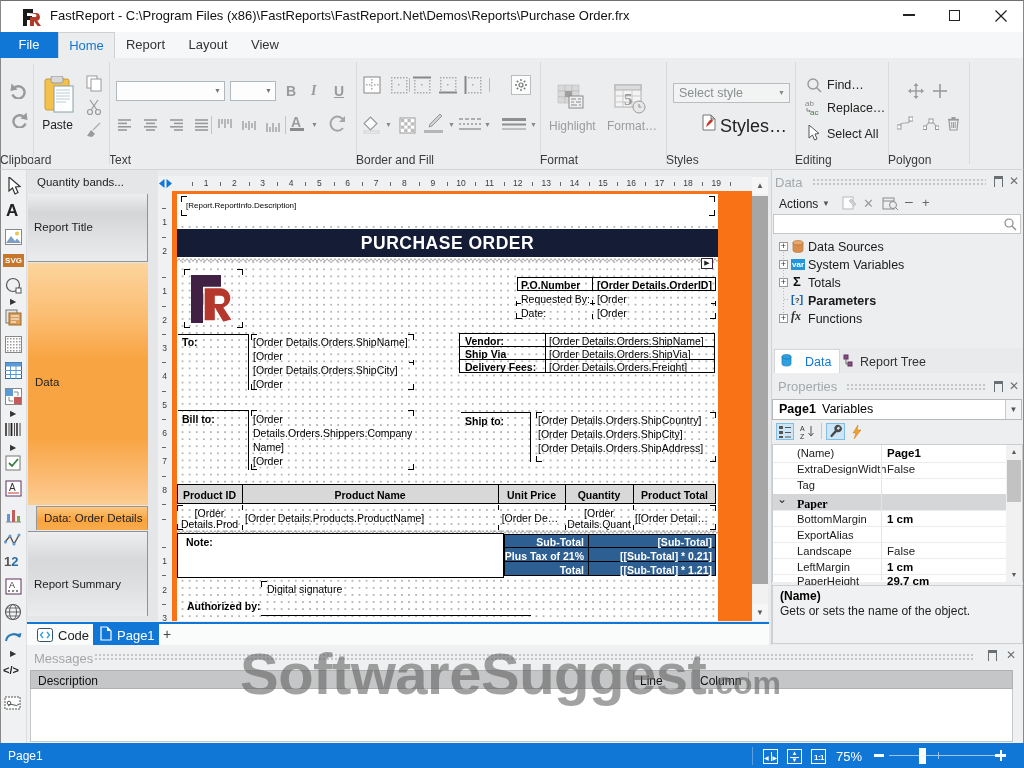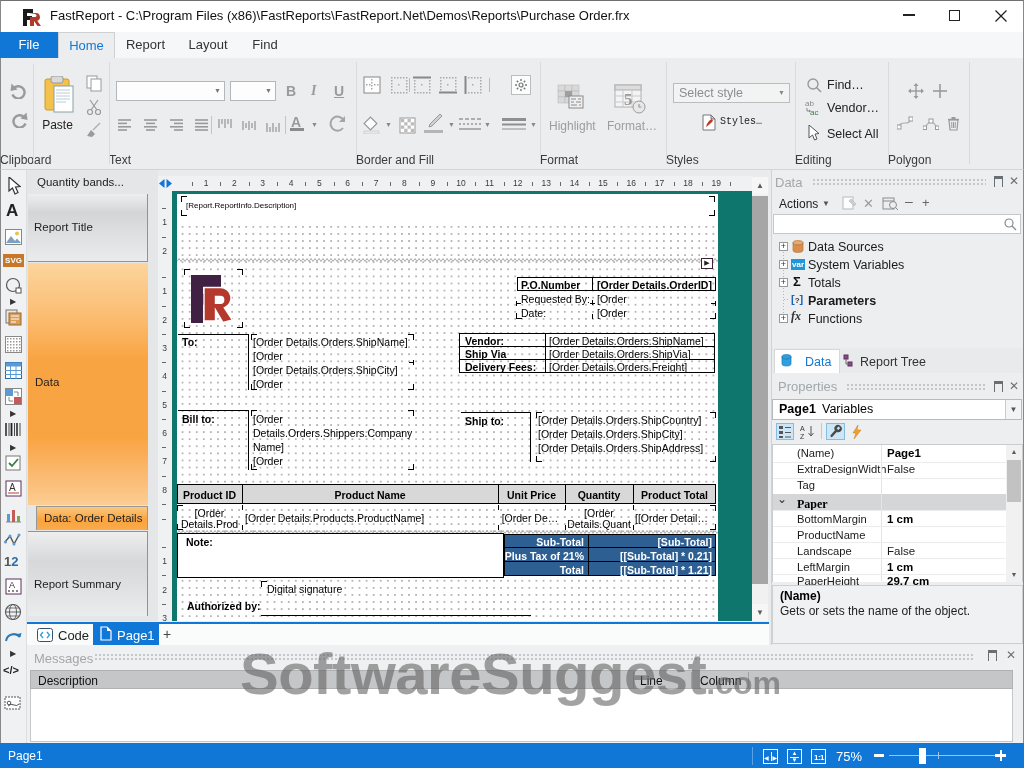--- a/index.html
+++ b/index.html
@@ -23,21 +23,21 @@
 #lefttools{left:1px;top:170px;width:26px;height:573px;background:#f0f1f2;border-right:1px solid #dcdedf;}
 #bandpanel{left:27px;top:170px;width:131px;height:451px;background:#e4e6e7;}
 .band{left:30px;width:121px;font-size:11.5px;color:#222;}
 #band-rt{left:28px;width:120px;top:194px;height:68px;background:linear-gradient(180deg,#eeeeef 0%,#d3d5d6 28%,#dcdedf 55%,#eaebec 100%);border-right:1px solid #909396;border-bottom:1px solid #909396;}
 #band-data{left:28px;width:120px;top:263px;height:242px;background:linear-gradient(180deg,#fcd49d 0%,#fbbd72 22%,#f9a442 40%,#f9a442 72%,#fbbd78 90%,#fccd92 100%);}
 #band-od{left:36px;top:506px;height:24px;width:112px;background:linear-gradient(180deg,#fdc87f 0%,#f9a43e 55%,#f9ab4c 100%);border-top:1px solid #95989b;border-left:1px solid #95989b;border-right:1px solid #95989b;}
 #band-rs{left:28px;width:120px;top:531px;height:85px;background:linear-gradient(180deg,#eeeeef 0%,#d6d8d9 35%,#dfe0e1 65%,#ebeced 100%);border-right:1px solid #909396;border-top:1px solid #909396;}
 
 #hruler{left:158px;top:176px;width:594px;height:15px;background:#f0f1f2;}
 #vruler{left:158px;top:191px;width:14px;height:430px;background:#f0f1f2;}
-#canvas{left:172px;top:191px;width:580px;height:430px;background:#0f766e;overflow:hidden;}
+#canvas{left:172px;top:191px;width:580px;height:430px;background:#f97316;overflow:hidden;}
 #page{position:absolute;left:5px;top:3px;width:541px;height:427px;background-color:#fff;}
 .dots{background-image:radial-gradient(circle,#b3b3b3 0.75px,rgba(0,0,0,0) 0.85px);background-size:7.09px 7.09px;background-position:2px 1px;}
 #vscroll{left:752px;top:177px;width:16px;height:444px;background:#f1f1f1;}
 
 #rightpanel{left:771px;top:170px;width:252px;height:475px;background:#eceeef;border-left:1px solid #d0d2d3;}
 
 #doctabs{left:27px;top:622px;width:742px;height:23px;background:#fafbfb;border-top:2px solid #1177d7;}
 
 #messages{left:27px;top:645px;width:996px;height:98px;background:#eff0f1;}
 #msghdr{left:30px;top:670px;width:983px;height:19px;background:#c5c6c7;border:1px solid #b0b1b2;}
@@ -80,21 +80,21 @@
     <g stroke="#222" stroke-width="1.2">
       <line x1="0.5" y1="0.5" x2="11.5" y2="11.5"></line>
       <line x1="11.5" y1="0.5" x2="0.5" y2="11.5"></line>
     </g>
   </svg>
 <div class="abs rtab" id="tab-file">File</div>
 <div class="abs" id="tabbar" style="z-index:-1"></div>
 <div class="abs rtab" id="tab-home">Home</div>
 <div class="abs rtab" style="left:115px;width:61px;">Report</div>
 <div class="abs rtab" style="left:176px;width:64px;">Layout</div>
-<div class="abs rtab" style="left:240px;width:50px;">Find</div>
+<div class="abs rtab" style="left:240px;width:50px;">View</div>
 <div class="abs" id="ribbon"></div>
 <div class="abs glabel" style="left:0px;width:110px;">Clipboard</div>
 <div class="abs glabel" style="left:109px;width:247px;">Text</div>
 <div class="abs glabel" style="left:356px;width:184px;">Border and Fill</div>
 <div class="abs glabel" style="left:540px;width:126px;">Format</div>
 <div class="abs glabel" style="left:666px;width:129px;">Styles</div>
 <div class="abs glabel" style="left:795px;width:93px;">Editing</div>
 <div class="abs glabel" style="left:888px;width:81px;">Polygon</div>
 <div class="abs gsep" style="left:109px;"></div>
 <div class="abs gsep" style="left:356px;"></div>
@@ -412,34 +412,34 @@
 <div class="abs glabel gray" style="left:607px;top:119px;width:50px;font-size:12px;">Format…</div>
 
 <div class="abs" style="left:673px;top:83px;width:117px;height:20px;background:#f2f3f3;border:1px solid #b9bdc0;"></div>
 <div class="abs" style="left:679px;top:86px;font-size:12.5px;color:#8a8e92;">Select style</div>
 <div class="abs" style="left:778px;top:89px;font-size:7px;color:#888;">▼</div>
 <svg class="abs" style="left:702px;top:114px;" width="14" height="17" viewBox="0 0 14 17">
     <path d="M1 1 h8 l4 4 v11 h-12 z" fill="#fff" stroke="#777"></path>
     <path d="M9 1 l4 4 h-4 z" fill="#ccc" stroke="#777"></path>
     <path d="M4 13 q1 -4 3 -6 q1 -1 2.5 -2 l1.5 1.5 q-1 1.5 -2 2.5 q-2 2 -5 4 z" fill="#c0392b"></path>
   </svg>
-<div class="abs" style="left:720px;top:116px;font-size:10px;color:#222;font-family:Liberation Mono, monospace;">Styles…</div>
+<div class="abs" style="left:720px;top:116px;font-size:18px;color:#222;">Styles…</div>
 
 <svg class="abs" style="left:806px;top:77px;" width="17" height="17" viewBox="0 0 17 17">
     <circle cx="7" cy="7" r="5" fill="none" stroke="#9a9a9a" stroke-width="1.4"></circle>
     <line x1="10.5" y1="10.5" x2="15" y2="15" stroke="#9a9a9a" stroke-width="1.6"></line>
   </svg>
 <div class="abs" style="left:827px;top:78px;font-size:12.5px;color:#222;">Find…</div>
 <svg class="abs" style="left:805px;top:99px;" width="18" height="17" viewBox="0 0 18 17">
     <text x="0" y="7" font-size="8" fill="#888" font-family="sans-serif">ab</text>
     <text x="5" y="16" font-size="8" fill="#3a7d44" font-family="sans-serif">ac</text>
     <path d="M2 9 v3 h2" fill="none" stroke="#888"></path>
     <path d="M4 10.5 l2 1.5 -2 1.5" fill="#888"></path>
   </svg>
-<div class="abs" style="left:827px;top:101px;font-size:12.5px;color:#222;">Vendor…</div>
+<div class="abs" style="left:827px;top:101px;font-size:12.5px;color:#222;">Replace…</div>
 <svg class="abs" style="left:808px;top:125px;" width="14" height="17" viewBox="0 0 14 17">
     <path d="M1 0 l0 13 3.5 -3 2 5 2.5 -1 -2 -5 4 -0.5 z" fill="#fff" stroke="#555" stroke-width="1"></path>
   </svg>
 <div class="abs" style="left:827px;top:127px;font-size:12.5px;color:#222;">Select All</div>
 
 <svg class="abs" style="left:908px;top:83px;" width="16" height="16" viewBox="0 0 16 16">
     <g stroke="#9a9a9a" stroke-width="1.4">
       <line x1="8" y1="1" x2="8" y2="15"></line>
       <line x1="1" y1="8" x2="15" y2="8"></line>
     </g>
@@ -708,20 +708,21 @@
 
     <div class="pabs" style="left:0;top:0;width:541px;height:28px;background:#fff;"></div>
     <div class="pabs" style="left:4px;top:2px;width:534px;height:20px;">
       <div class="corner c-tl" style="left:0;top:0;"></div>
         <div class="corner c-tr" style="right:0;top:0;"></div>
       <div class="corner c-bl" style="left:0;bottom:0;"></div>
         <div class="corner c-br" style="right:0;bottom:0;"></div>
     </div>
     <div class="pabs po" style="left:9px;top:7px;font-size:8px;">[Report.ReportInfo.Description]</div>
 
+    <div class="pabs" style="left:0;top:35px;width:541px;height:28px;background:#141d35;color:#fff;font-weight:bold;font-size:17.5px;text-align:center;line-height:28px;letter-spacing:0.5px;">PURCHASE ORDER</div>
     <svg class="pabs" style="left:0;top:64px;" width="541" height="5" viewBox="0 0 541 5">
         <path d="M0 3.5 L2 0.5 L4 3.5 L6 0.5 L8 3.5 L10 0.5 L12 3.5 L14 0.5 L16 3.5 L18 0.5 L20 3.5 L22 0.5 L24 3.5 L26 0.5 L28 3.5 L30 0.5 L32 3.5 L34 0.5 L36 3.5 L38 0.5 L40 3.5 L42 0.5 L44 3.5 L46 0.5 L48 3.5 L50 0.5 L52 3.5 L54 0.5 L56 3.5 L58 0.5 L60 3.5 L62 0.5 L64 3.5 L66 0.5 L68 3.5 L70 0.5 L72 3.5 L74 0.5 L76 3.5 L78 0.5 L80 3.5 L82 0.5 L84 3.5 L86 0.5 L88 3.5 L90 0.5 L92 3.5 L94 0.5 L96 3.5 L98 0.5 L100 3.5 L102 0.5 L104 3.5 L106 0.5 L108 3.5 L110 0.5 L112 3.5 L114 0.5 L116 3.5 L118 0.5 L120 3.5 L122 0.5 L124 3.5 L126 0.5 L128 3.5 L130 0.5 L132 3.5 L134 0.5 L136 3.5 L138 0.5 L140 3.5 L142 0.5 L144 3.5 L146 0.5 L148 3.5 L150 0.5 L152 3.5 L154 0.5 L156 3.5 L158 0.5 L160 3.5 L162 0.5 L164 3.5 L166 0.5 L168 3.5 L170 0.5 L172 3.5 L174 0.5 L176 3.5 L178 0.5 L180 3.5 L182 0.5 L184 3.5 L186 0.5 L188 3.5 L190 0.5 L192 3.5 L194 0.5 L196 3.5 L198 0.5 L200 3.5 L202 0.5 L204 3.5 L206 0.5 L208 3.5 L210 0.5 L212 3.5 L214 0.5 L216 3.5 L218 0.5 L220 3.5 L222 0.5 L224 3.5 L226 0.5 L228 3.5 L230 0.5 L232 3.5 L234 0.5 L236 3.5 L238 0.5 L240 3.5 L242 0.5 L244 3.5 L246 0.5 L248 3.5 L250 0.5 L252 3.5 L254 0.5 L256 3.5 L258 0.5 L260 3.5 L262 0.5 L264 3.5 L266 0.5 L268 3.5 L270 0.5 L272 3.5 L274 0.5 L276 3.5 L278 0.5 L280 3.5 L282 0.5 L284 3.5 L286 0.5 L288 3.5 L290 0.5 L292 3.5 L294 0.5 L296 3.5 L298 0.5 L300 3.5 L302 0.5 L304 3.5 L306 0.5 L308 3.5 L310 0.5 L312 3.5 L314 0.5 L316 3.5 L318 0.5 L320 3.5 L322 0.5 L324 3.5 L326 0.5 L328 3.5 L330 0.5 L332 3.5 L334 0.5 L336 3.5 L338 0.5 L340 3.5 L342 0.5 L344 3.5 L346 0.5 L348 3.5 L350 0.5 L352 3.5 L354 0.5 L356 3.5 L358 0.5 L360 3.5 L362 0.5 L364 3.5 L366 0.5 L368 3.5 L370 0.5 L372 3.5 L374 0.5 L376 3.5 L378 0.5 L380 3.5 L382 0.5 L384 3.5 L386 0.5 L388 3.5 L390 0.5 L392 3.5 L394 0.5 L396 3.5 L398 0.5 L400 3.5 L402 0.5 L404 3.5 L406 0.5 L408 3.5 L410 0.5 L412 3.5 L414 0.5 L416 3.5 L418 0.5 L420 3.5 L422 0.5 L424 3.5 L426 0.5 L428 3.5 L430 0.5 L432 3.5 L434 0.5 L436 3.5 L438 0.5 L440 3.5 L442 0.5 L444 3.5 L446 0.5 L448 3.5 L450 0.5 L452 3.5 L454 0.5 L456 3.5 L458 0.5 L460 3.5 L462 0.5 L464 3.5 L466 0.5 L468 3.5 L470 0.5 L472 3.5 L474 0.5 L476 3.5 L478 0.5 L480 3.5 L482 0.5 L484 3.5 L486 0.5 L488 3.5 L490 0.5 L492 3.5 L494 0.5 L496 3.5 L498 0.5 L500 3.5 L502 0.5 L504 3.5 L506 0.5 L508 3.5 L510 0.5 L512 3.5 L514 0.5 L516 3.5 L518 0.5 L520 3.5 L522 0.5 L524 3.5 L526 0.5 L528 3.5 L530 0.5 L532 3.5 L534 0.5 L536 3.5 L538 0.5 L540 3.5 L542 0.5 L544 3.5" fill="none" stroke="#a9a9a9" stroke-width="1"></path>
       </svg>
     <div class="pabs" style="left:524px;top:64px;width:12px;height:11px;background:#fff;border:1.5px solid #3a2038;color:#222;font-size:7px;line-height:8px;text-align:center;">▶</div>
 
     <div class="pabs" style="left:7px;top:75px;width:59px;height:59px;">
       <div class="corner c-tl" style="left:0;top:0;"></div>
         <div class="corner c-tr" style="right:0;top:0;"></div>
       <div class="corner c-bl" style="left:0;bottom:0;"></div>
         <div class="corner c-br" style="right:0;bottom:0;"></div>
@@ -968,21 +969,21 @@
 <div class="abs" style="left:773px;top:444px;width:233px;height:2px;"></div>
 <div class="abs pgl" style="top:447px;">(Name)</div>
 <div class="abs pgvb" style="top:447px;">Page1</div>
 <div class="abs pgl" style="top:463px;">ExtraDesignWidth</div>
 <div class="abs pgv" style="top:463px;">False</div>
 <div class="abs pgl" style="top:479px;">Tag</div>
 <div class="abs" style="left:777px;top:492px;font-size:12px;color:#333;">⌄</div>
 <div class="abs" style="left:797px;top:497px;font-size:12px;font-weight:bold;color:#000;font-family:Liberation Serif, serif;">Paper</div>
 <div class="abs pgl" style="top:513px;">BottomMargin</div>
 <div class="abs pgvb" style="top:513px;">1 cm</div>
-<div class="abs pgl" style="top:529px;">ProductName</div>
+<div class="abs pgl" style="top:529px;">ExportAlias</div>
 <div class="abs pgl" style="top:545px;">Landscape</div>
 <div class="abs pgv" style="top:545px;">False</div>
 <div class="abs pgl" style="top:561px;">LeftMargin</div>
 <div class="abs pgvb" style="top:561px;">1 cm</div>
 <div class="abs pgl" style="top:575px;">PaperHeight</div>
 <div class="abs pgvb" style="top:575px;">29.7 cm</div>
 <div class="abs" style="left:881px;top:445px;width:1px;height:136px;background:#e4e4e4;"></div>
 <div class="abs" style="left:773px;top:462px;width:233px;height:1px;background:#ececec;"></div>
 <div class="abs" style="left:773px;top:478px;width:233px;height:1px;background:#ececec;"></div>
 <div class="abs" style="left:773px;top:510px;width:233px;height:1px;background:#ececec;"></div>

